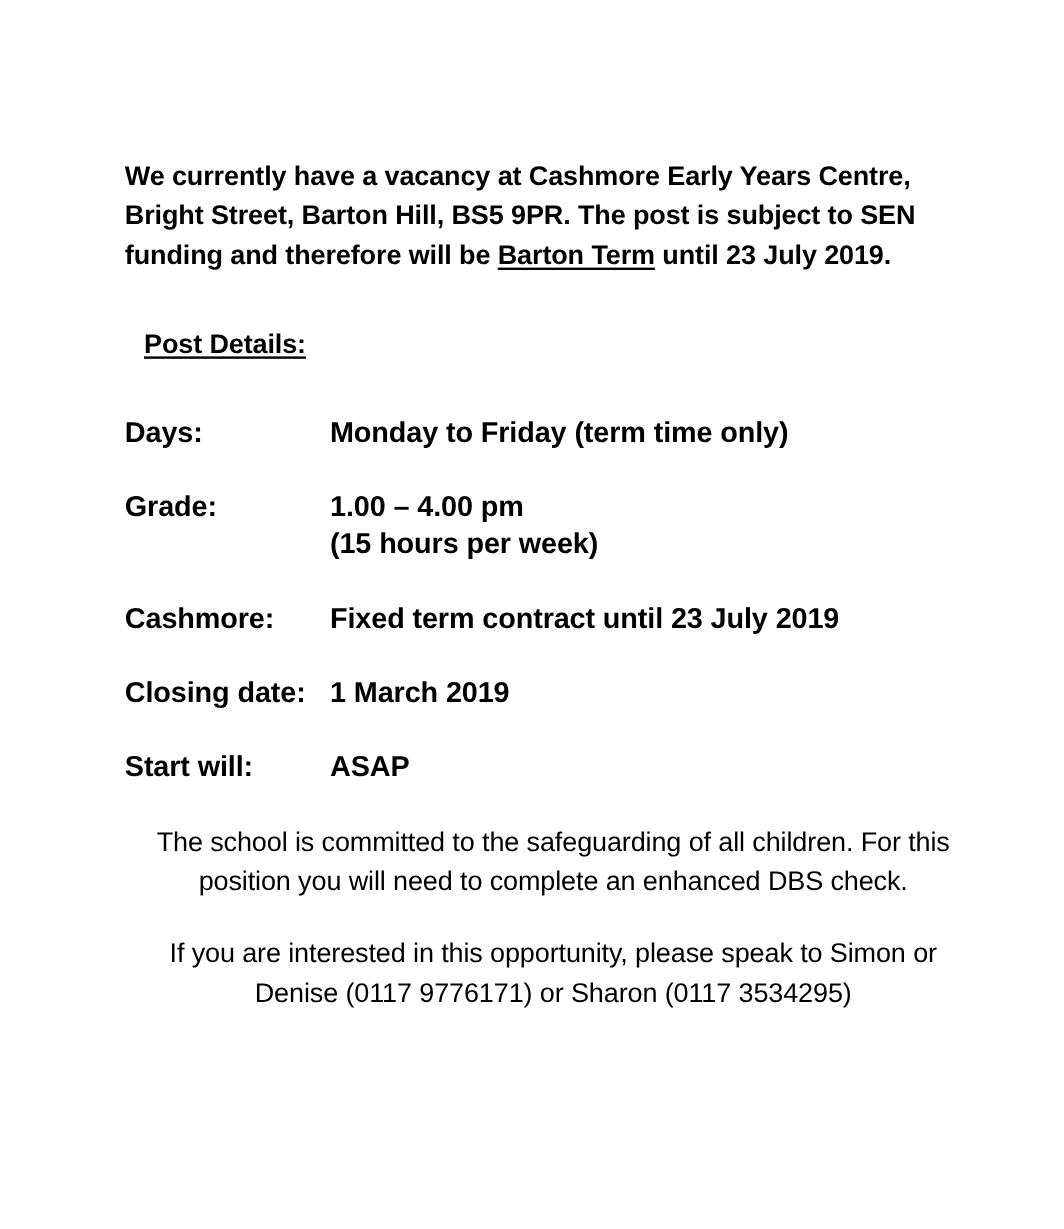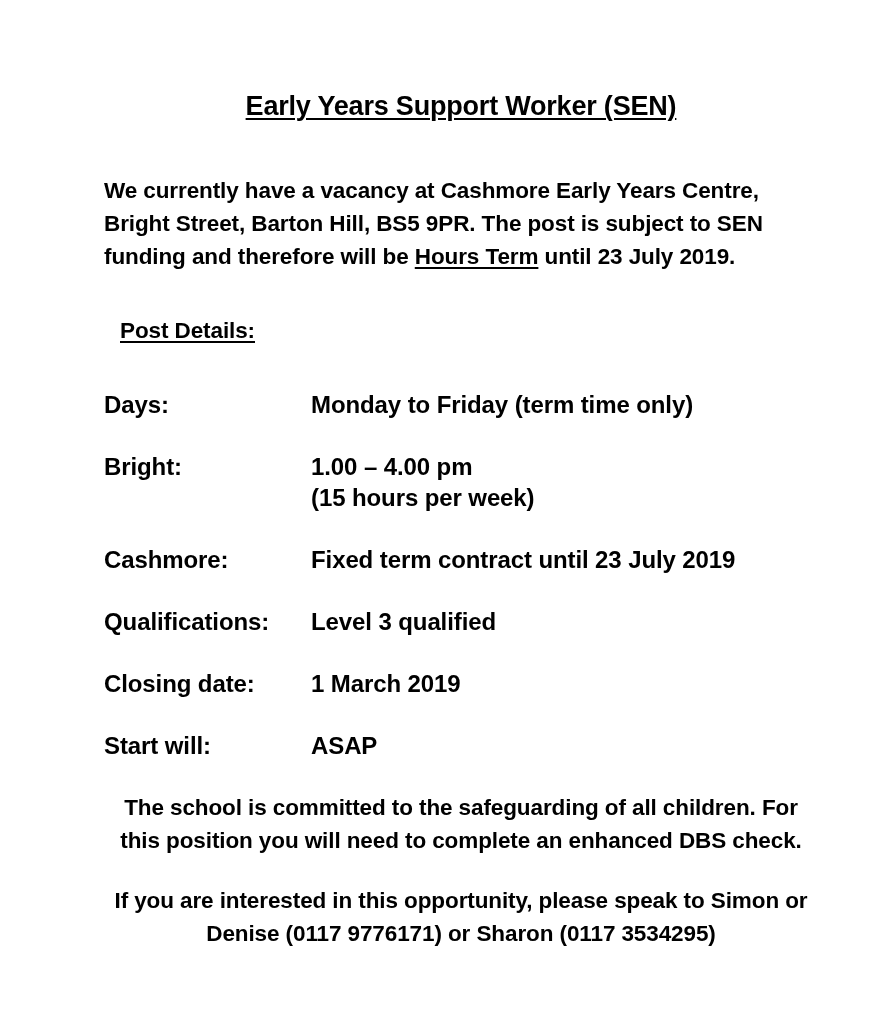--- a/index.html
+++ b/index.html
@@ -98,75 +98,67 @@
   }
   .details-table td.label {
     width: 171px;
     padding-right: 0;
   }
   .details-table td.value {
     width: auto;
   }
   .value .sub-line {
     display: block;
-    margin-left: 36px;
   }
 
   
   .footer-para {
     text-align: center;
-    font-weight: bold;
+    font-weight: normal;
     font-size: 22.5px;
     line-height: 33px;
     margin: 0;
     letter-spacing: -0.1px;
   }
   .footer-1 { padding-top: 30px; }
   .footer-2 { padding-top: 27px; }
 </style>
 </head>
 <body>
 
 <div class="page">
   <div class="content">
 
     <h1 class="doc-title">
-      <span class="line1 u">Early Years Support Worker (SEN)</span>
     </h1>
 
-    <p class="intro"><span>We currently have a vacancy at Cashmore Early Years Centre, Bright Street, Barton Hill, BS5 9PR. The post is subject to SEN funding and therefore will be </span><span class="u">Hours Term</span><span> until 23 July 2019.</span></p>
+    <p class="intro"><span>We currently have a vacancy at Cashmore Early Years Centre, Bright Street, Barton Hill, BS5 9PR. The post is subject to SEN funding and therefore will be </span><span class="u">Barton Term</span><span> until 23 July 2019.</span></p>
 
     <p class="section-heading"><span class="u">Post Details:</span></p>
 
     <div class="details">
       <table class="details-table">
         <tbody>
           <tr>
             <td class="label">Days:</td>
             <td class="value">
                 <span class="sub-line">Monday to Friday (term time only)</span>
               </td>
           </tr>
           <tr>
-            <td class="label">Bright:</td>
+            <td class="label">Grade:</td>
             <td class="value">
                 <span class="sub-line">1.00 – 4.00 pm</span>
                 <span class="sub-line">(15 hours per week)</span>
               </td>
           </tr>
           <tr>
             <td class="label">Cashmore:</td>
             <td class="value">
                 <span class="sub-line">Fixed term contract until 23 July 2019</span>
-              </td>
-          </tr>
-          <tr>
-            <td class="label">Qualifications:</td>
-            <td class="value">
-                <span class="sub-line">Level 3 qualified</span>
               </td>
           </tr>
           <tr>
             <td class="label">Closing date:</td>
             <td class="value">
                 <span class="sub-line">1 March 2019</span>
               </td>
           </tr>
           <tr>
             <td class="label">Start will:</td>

